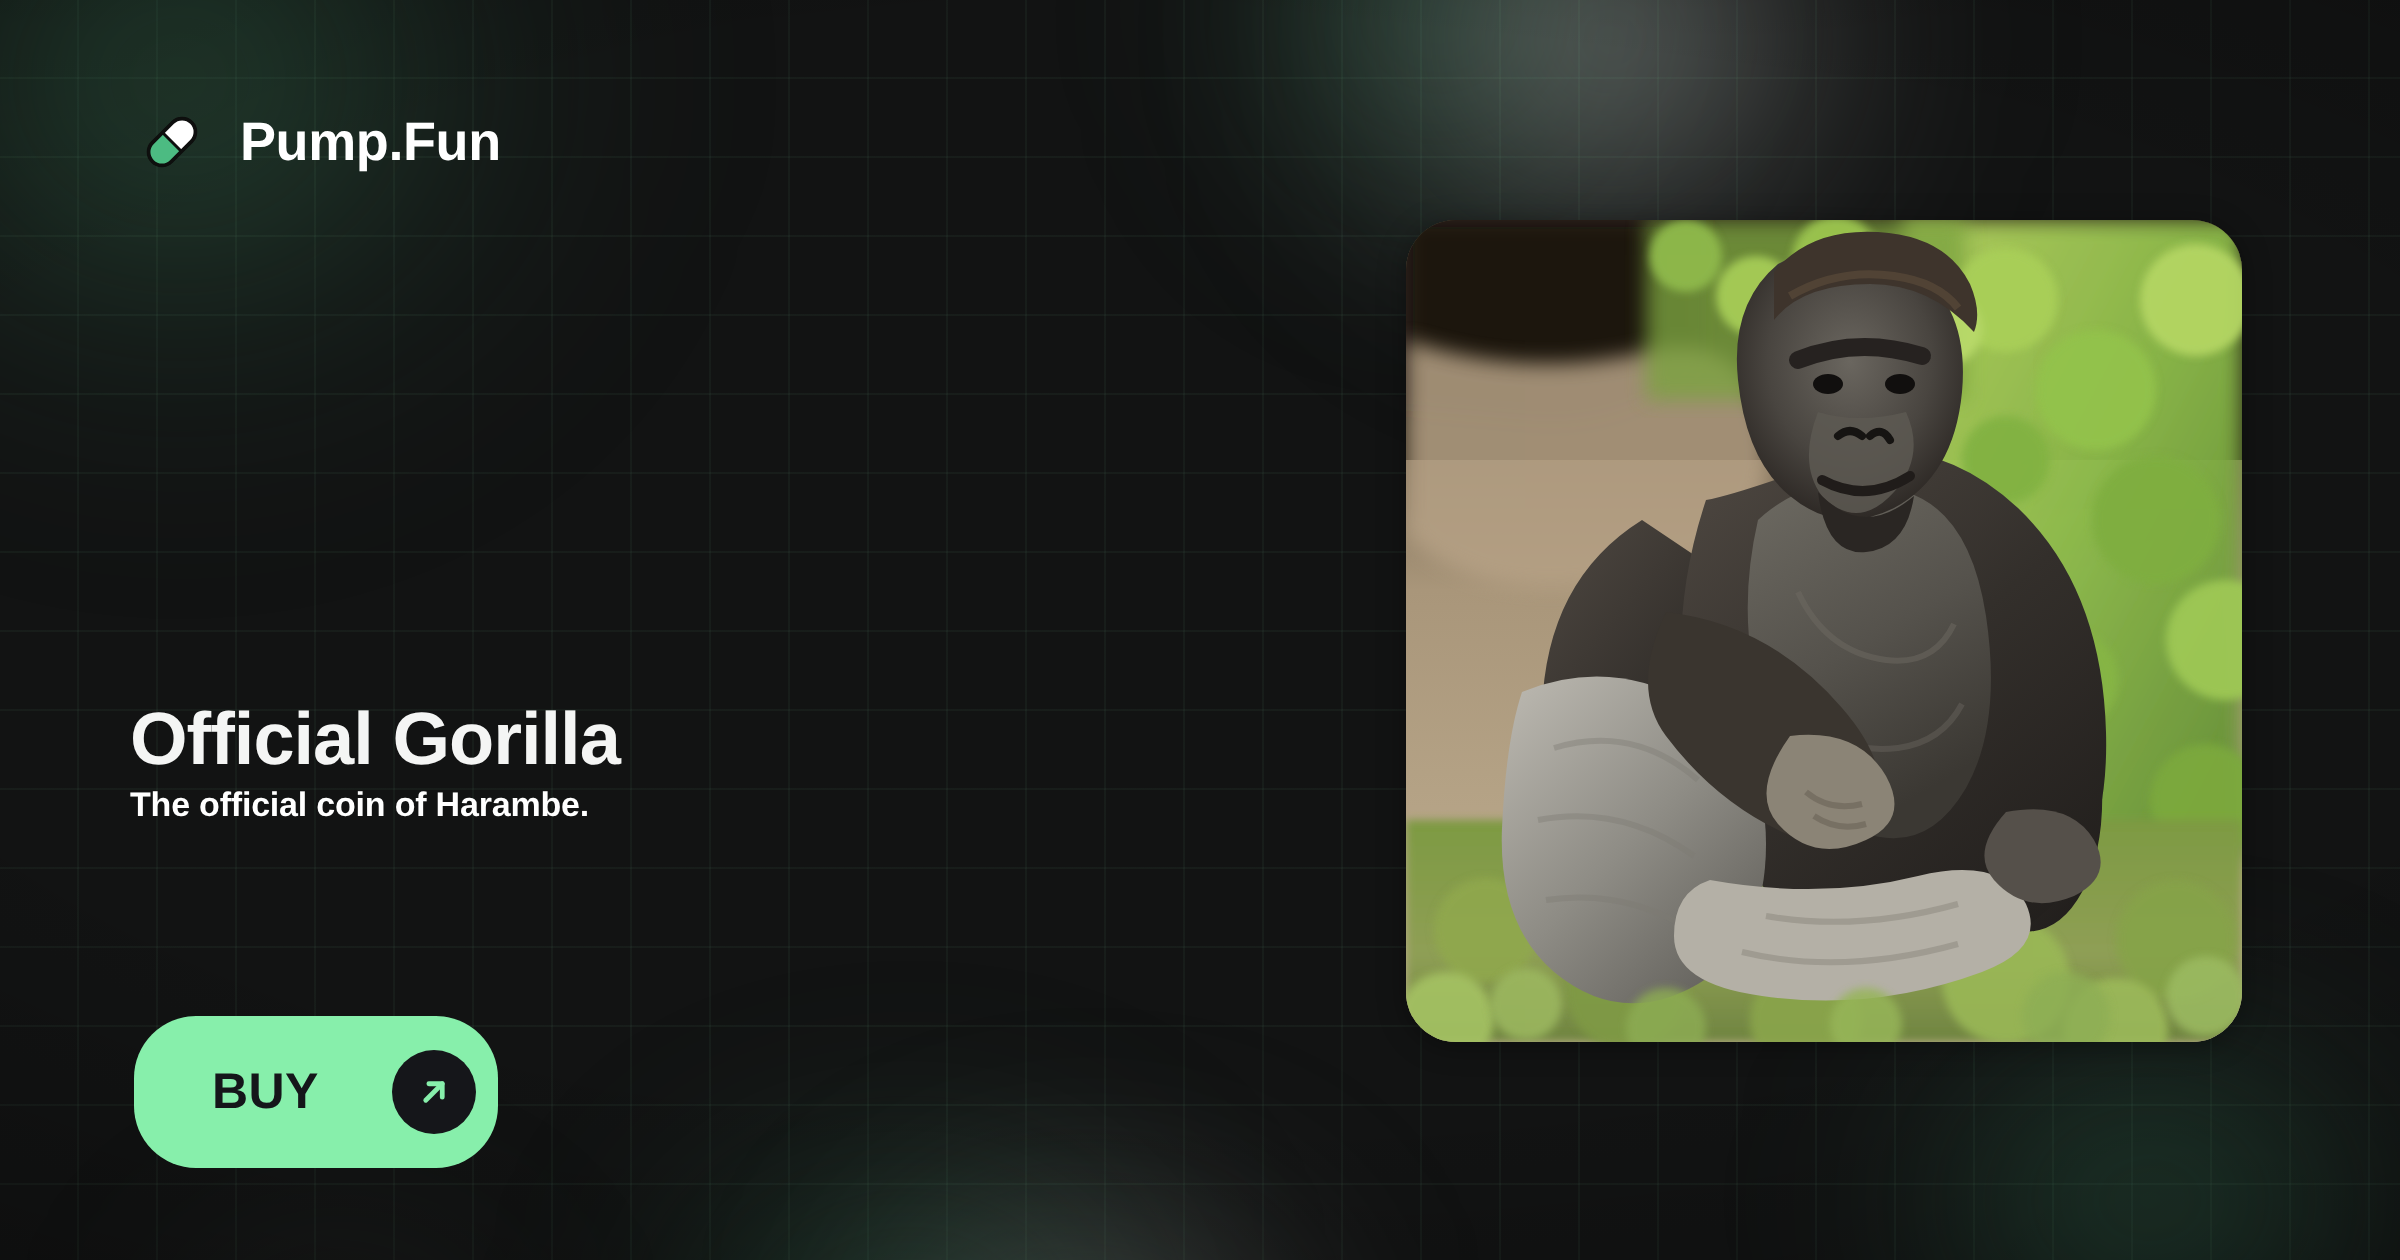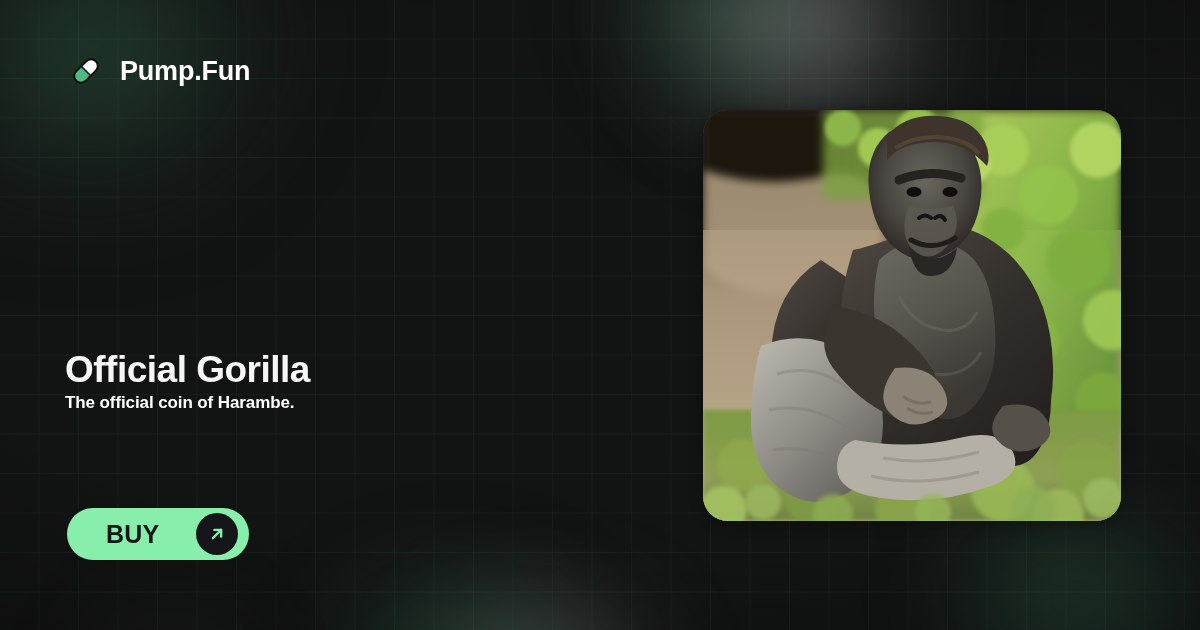--- a/index.html
+++ b/index.html
@@ -104,21 +104,21 @@
   }
 
   .description{
     position:absolute; left:65px; top:392px;
     font-size:17px; font-weight:700; color:#ffffff;
     letter-spacing:-0.1px; line-height:1.3; white-space:nowrap;
   }
 
   .cta{
     position:absolute; left:67px; top:508px;
-    width:182px; height:52px;
+    width:182px; height:76px;
     background:#87efab;
     border-radius:31px;
     display:flex; align-items:center;
     border:none; cursor:pointer;
     padding:0 11px 0 0;
     justify-content:space-between;
   }
   .cta-label{
     font-size:25px; font-weight:700; color:#15161a;
     letter-spacing:0.2px; padding-left:39px;

